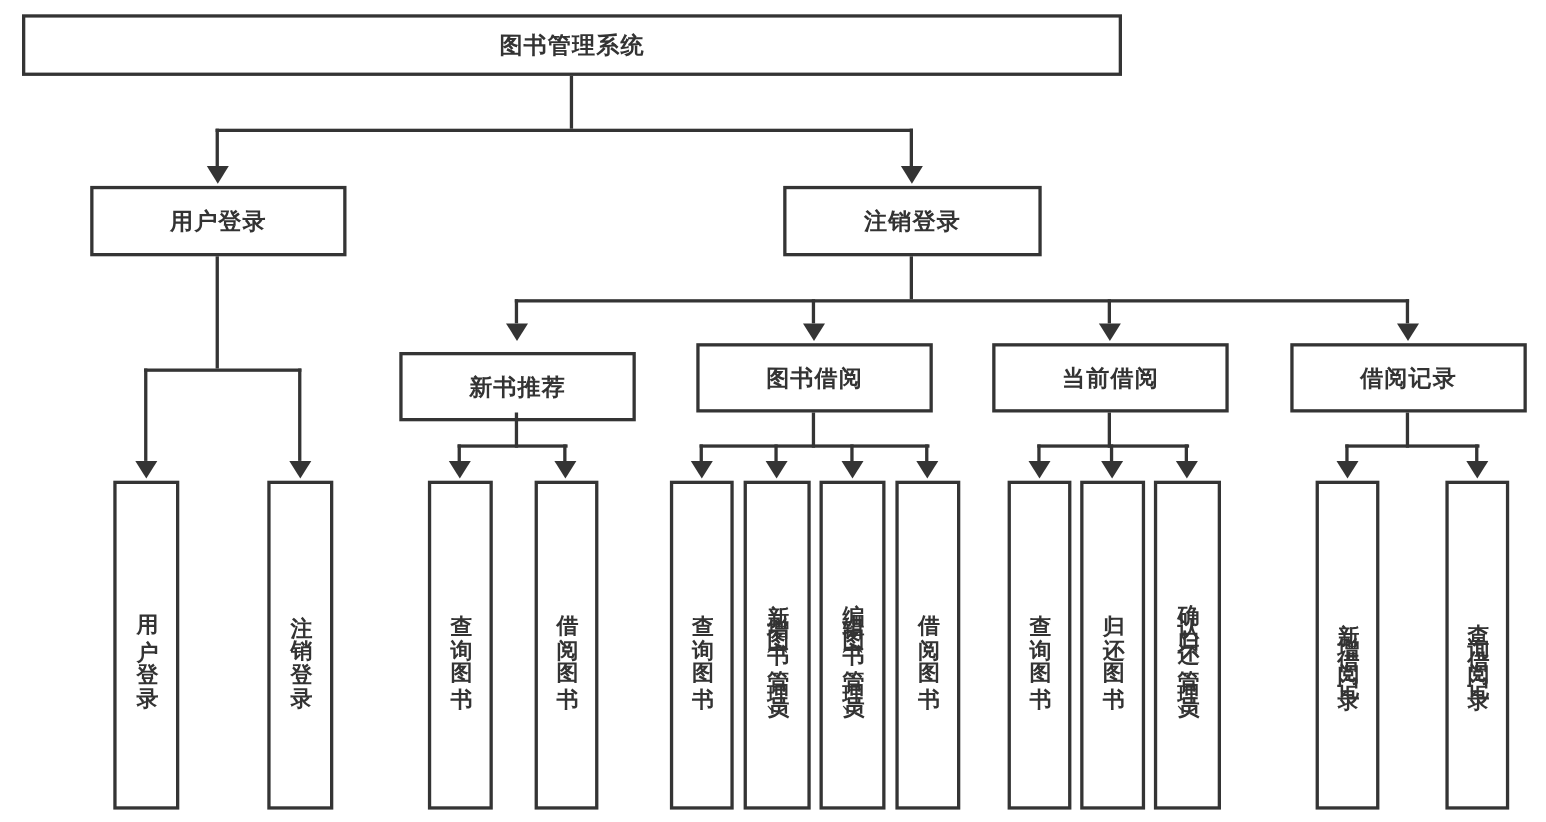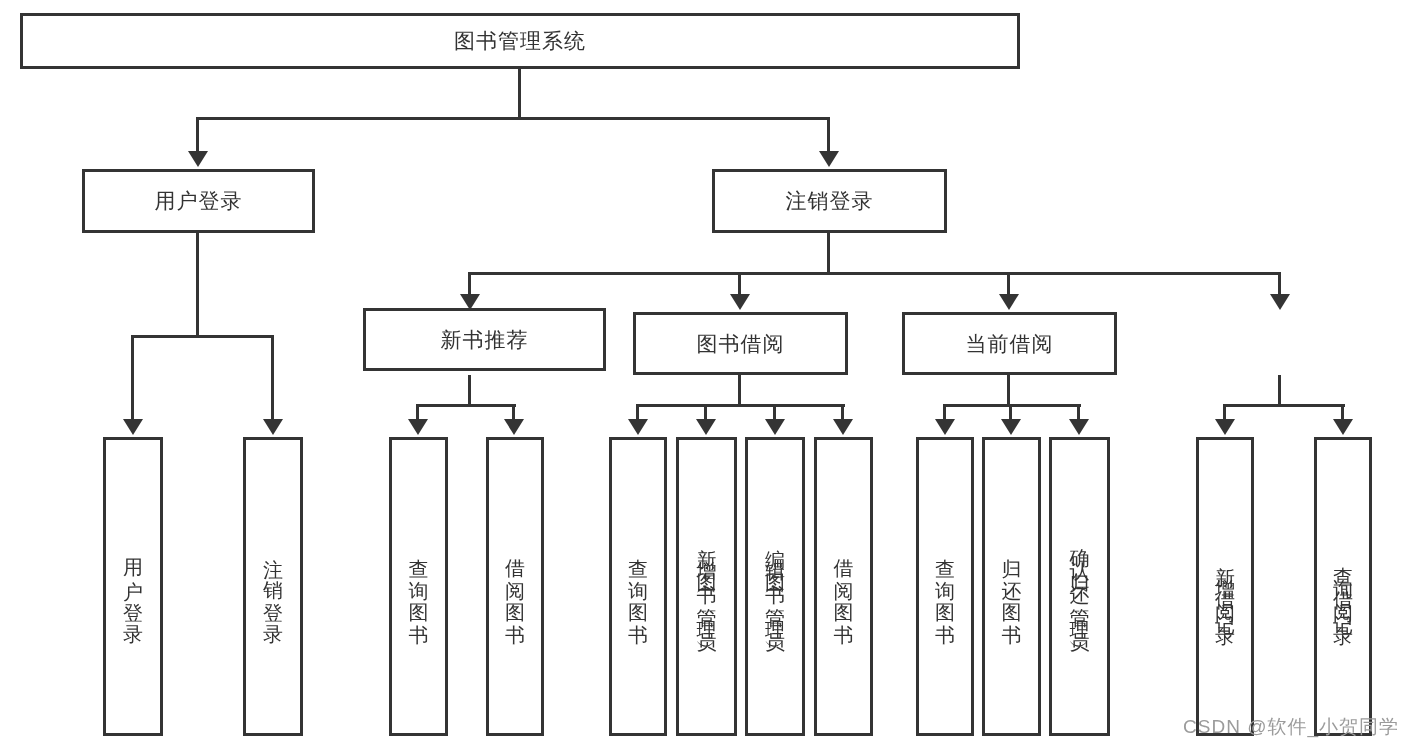--- a/index.html
+++ b/index.html
@@ -21,20 +21,21 @@
     box-sizing:border-box;
     background:var(--background);
     border:3px solid var(--line);
     display:flex;align-items:center;justify-content:center;
   }
   .lbl{
     color:var(--text);
     font-size:21px;
     letter-spacing:1px;
     white-space:nowrap;
+    font-weight:bold;
   }
   .leaf .lbl{
     writing-mode:vertical-rl;
     font-size:20px;
     line-height:1.05;
     letter-spacing:12px;
     white-space:normal;
   }
   .leaf .lbl.wide{letter-spacing:22px;}
   .vline{position:absolute;width:3px;background:var(--line);}
@@ -87,28 +88,31 @@
   <div class="hline" style="left:468px;top:272px;width:813px"></div>
   <div class="vline" style="left:468px;top:272px;height:22px"></div>
   <div class="arrow" style="left:460px;top:294px"></div>
   <div class="vline" style="left:738px;top:272px;height:22px"></div>
   <div class="arrow" style="left:730px;top:294px"></div>
   <div class="vline" style="left:1007px;top:272px;height:22px"></div>
   <div class="arrow" style="left:999px;top:294px"></div>
   <div class="vline" style="left:1278px;top:272px;height:22px"></div>
   <div class="arrow" style="left:1270px;top:294px"></div>
 
-  <div class="box" style="left:363px;top:308px;width:243px;height:63px">
+  <div class="box" style="left:363px;top:320px;width:215px;height:63px">
     <span class="lbl">新书推荐</span>
   </div>
   <div class="box" style="left:902px;top:312px;width:215px;height:63px">
     <span class="lbl">当前借阅</span>
   </div>
   <div class="box" style="left:633px;top:312px;width:215px;height:63px">
     <span class="lbl">图书借阅</span>
+  </div>
+  <div class="box" style="left:1173px;top:312px;width:215px;height:63px">
+    <span class="lbl">借阅记录</span>
   </div>
 
   <div class="vline" style="left:468px;top:375px;height:32px"></div>
   <div class="hline" style="left:416px;top:404px;width:100px"></div>
   <div class="vline" style="left:416px;top:404px;height:17px"></div>
   <div class="arrow" style="left:408px;top:419px"></div>
   <div class="vline" style="left:512px;top:404px;height:17px"></div>
   <div class="arrow" style="left:504px;top:419px"></div>
 
   <div class="vline" style="left:738px;top:375px;height:32px"></div>
@@ -175,15 +179,14 @@
     <span class="lbl v-label">确认归还（管理员）</span>
   </div>
 
   <div class="box leaf" style="left:1196px;top:437px;width:58px;height:299px">
     <span class="lbl v-label">新增借阅记录</span>
   </div>
   <div class="box leaf" style="left:1314px;top:437px;width:58px;height:299px">
     <span class="lbl v-label">查询借阅记录</span>
   </div>
 
-  <div class="watermark">CSDN @软件_小贺同学</div>
 
 </div>
 
 </body></html>

